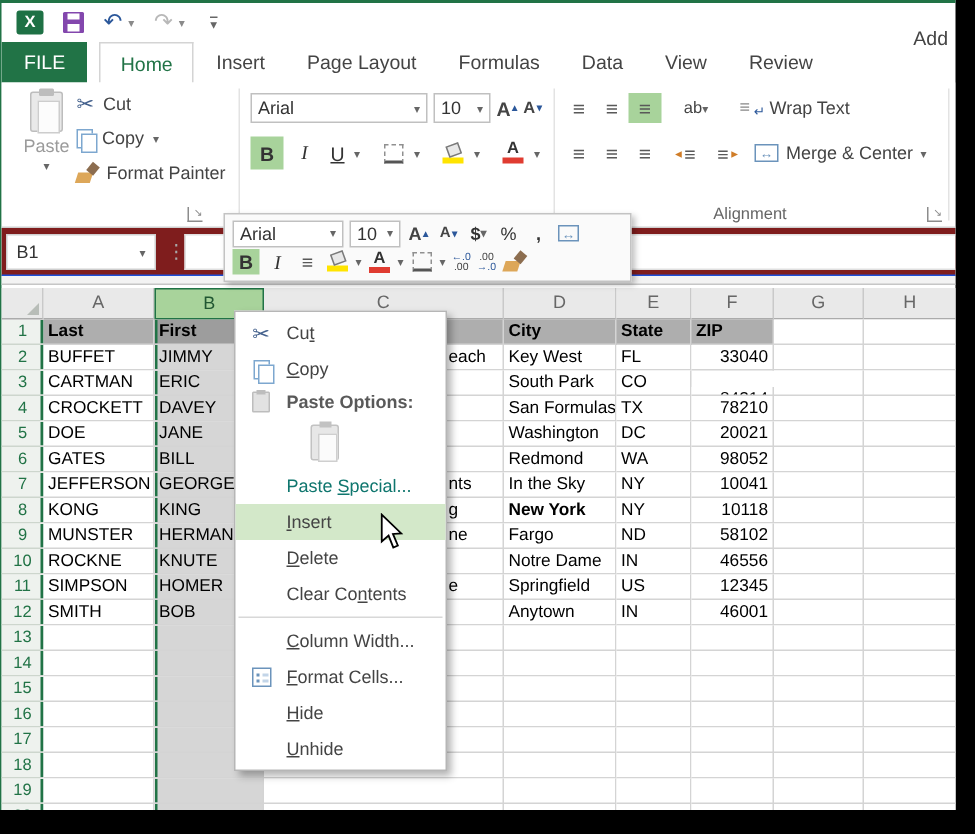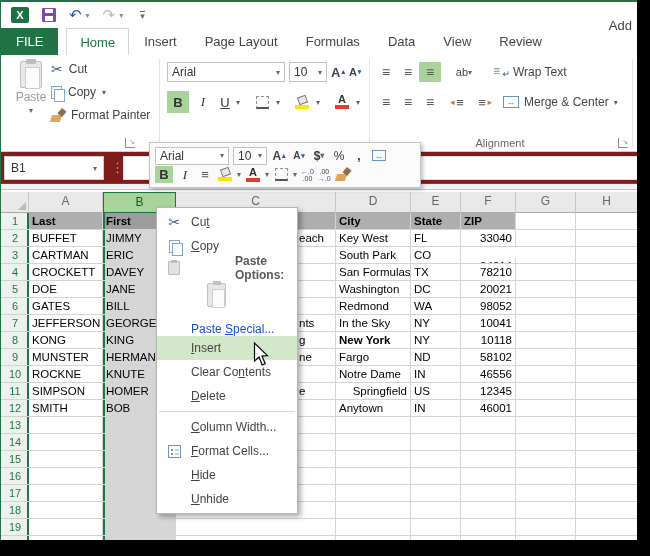--- a/index.html
+++ b/index.html
@@ -105,23 +105,23 @@
   .minibar{position:absolute;left:148px;top:140px;width:272px;height:46px;background:#fafafa;border:1px solid #c3c3c3;box-shadow:2px 2px 4px rgba(0,0,0,.25);z-index:40;padding:3px 5px;font-size:12px;color:#333;}
   .mrow{display:flex;align-items:center;gap:4px;height:19px;}
   .mbtn{display:flex;align-items:center;justify-content:center;min-width:16px;height:17px;}
   .dec{display:flex;flex-direction:column;font-size:7px;line-height:7px;color:#444;align-items:center;}
   .dec b{color:#2b579a;font-weight:normal;}
 
   
   .cmenu{position:absolute;left:155px;top:205px;width:142px;background:#fff;border:1px solid #b6b6b6;box-shadow:3px 3px 5px rgba(0,0,0,.3);z-index:50;padding:2px 0;font-size:12px;color:#444;}
   .mi{display:flex;align-items:center;height:24px;}
   .mi .mic{width:34px;display:flex;justify-content:center;flex:none;}
-  .mi.disabled{color:#1d4ed8;align-items:flex-end;}
+  .mi.disabled{color:#0f766e;}
   .mi.hl{background:#d3e8c9;}
-  .mi.plabel{height:20px;font-weight:bold;color:#595959;gap:44px;}
+  .mi.plabel{height:20px;font-weight:bold;color:#595959;}
   .mi.pbig{height:34px;}
   .msep{border-top:1px solid #d8d8d8;margin:3px 2px;}
   .clip-sm{position:relative;width:12px;height:14px;background:#e2e2e2;border:1px solid #bdbdbd;border-radius:1px;}
   .clip-sm:before{content:"";position:absolute;top:-2px;left:50%;margin-left:-3px;width:6px;height:3px;background:#bdbdbd;}
   .clip-big{position:relative;width:19px;height:24px;background:#e7e7e7;border:1px solid #c2c2c2;border-radius:2px;margin-left:50px;}
   .clip-big:before{content:"";position:absolute;top:-3px;left:50%;margin-left:-4px;width:8px;height:4px;background:#c2c2c2;}
   .clip-big:after{content:"";position:absolute;left:4px;top:5px;width:13px;height:19px;background:#fbfbfb;border:1px solid #cfcfcf;}
   .fcicon{position:relative;width:13px;height:13px;border:1px solid #6b93bb;background:#fff;}
   .fcicon:before{content:"";position:absolute;left:2px;top:3px;width:2px;height:2px;background:#6b93bb;box-shadow:0 4px 0 #6b93bb;}
   .fcicon:after{content:"";position:absolute;left:6px;top:3px;width:4px;height:2px;background:#c3d5e8;box-shadow:0 4px 0 #c3d5e8;}
@@ -398,21 +398,21 @@
           <div class="cell" style="width: 50px;">IN</div>
           <div class="cell num" style="width: 55px;">46556</div>
           <div class="cell" style="width: 60px;"></div>
           <div class="cell" style="width: 62px;"></div>
         </div>
         <div class="grow">
           <div class="rh">11</div>
           <div class="cell" style="width: 74px;">SIMPSON</div>
           <div class="cell selcell" style="width: 73px;">HOMER</div>
           <div class="cell frag" style="width: 160px;">e</div>
-          <div class="cell" style="width: 75px; text-align: right;">Springfield</div>
+          <div class="cell" style="width: 75px;">Springfield</div>
           <div class="cell" style="width: 50px;">US</div>
           <div class="cell num" style="width: 55px;">12345</div>
           <div class="cell" style="width: 60px;"></div>
           <div class="cell" style="width: 62px;"></div>
         </div>
         <div class="grow">
           <div class="rh">12</div>
           <div class="cell" style="width: 74px;">SMITH</div>
           <div class="cell selcell" style="width: 73px;">BOB</div>
           <div class="cell" style="width: 160px;"></div>
@@ -598,25 +598,25 @@
       <div class="mi disabled">
         <span class="mic"></span>
         <span>Paste <u>S</u>pecial...</span>
       </div>
       <div class="mi hl">
         <span class="mic"></span>
         <span><u>I</u>nsert</span>
       </div>
       <div class="mi">
         <span class="mic"></span>
+        <span><u>D</u>elete</span>
+      </div>
+      <div class="mi">
+        <span class="mic"></span>
         <span>Clear Co<u>n</u>tents</span>
-      </div>
-      <div class="mi">
-        <span class="mic"></span>
-        <span><u>D</u>elete</span>
       </div>
       <div class="msep"></div>
       <div class="mi">
         <span class="mic"></span>
         <span><u>C</u>olumn Width...</span>
       </div>
       <div class="mi">
         <span class="mic">
           <span class="fcicon"></span>
         </span>

